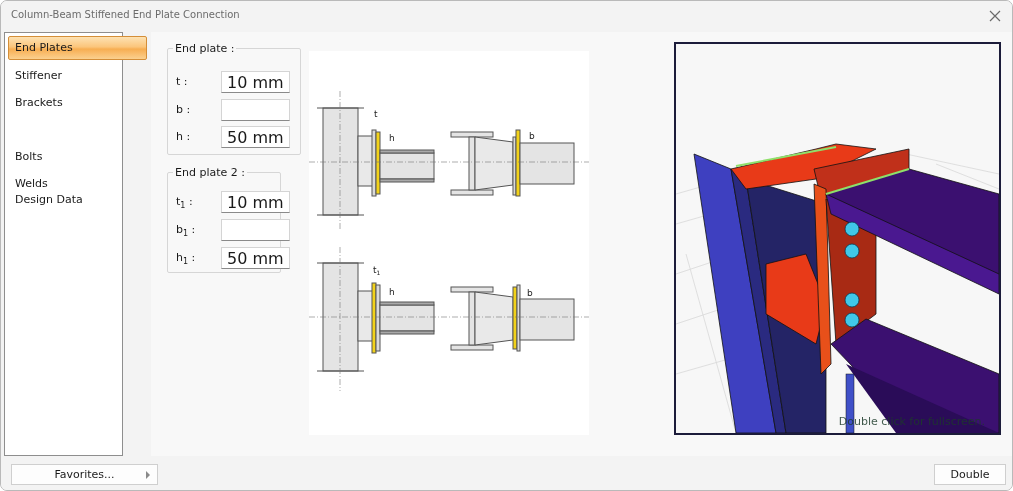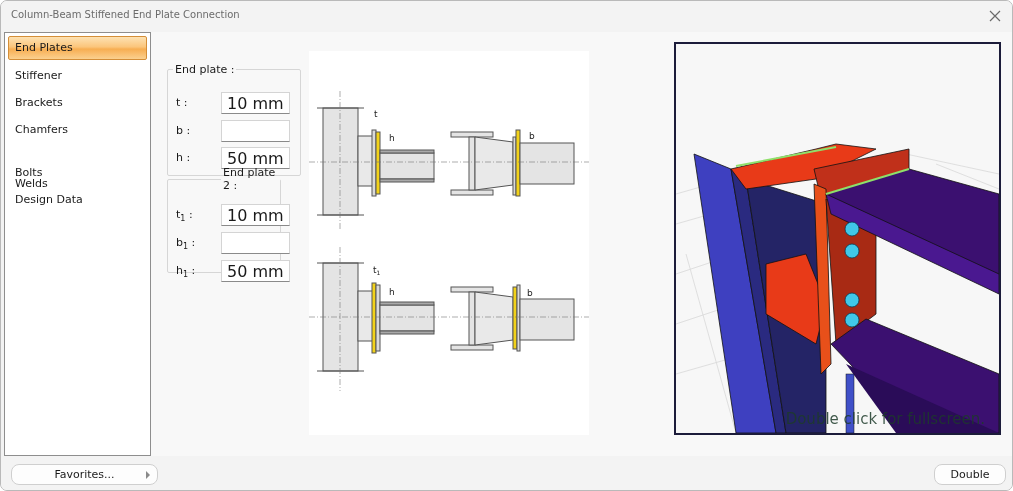--- a/index.html
+++ b/index.html
@@ -12,21 +12,21 @@
   .window {
     position: absolute; left: 0; top: 0; width: 1013px; height: 491px;
     background: #f3f3f3; border: 1px solid #b9b9b9; border-radius: 7px; overflow: hidden;
   }
   .titlebar { position: absolute; left: 0; top: 0; width: 100%; height: 31px; background: #f3f3f3; }
   .title { position: absolute; left: 10px; top: 8px; font-size: 10px; color: #6b6b6b; }
   .close-btn { position: absolute; right: 8px; top: 6px; width: 18px; height: 18px; cursor: pointer; }
   .close-btn svg { display: block; }
 
   .sidebar {
-    position: absolute; left: 3px; top: 31px; width: 147px; height: 424px;
+    position: absolute; left: 3px; top: 31px; width: 119px; height: 424px;
     background: #ffffff; border: 1px solid #8e8e8e;
   }
   .nav-item {
     position: absolute; left: 3px; width: 139px; height: 24px; line-height: 24px;
     padding-left: 7px; font-size: 11px; color: #1a1a1a; cursor: pointer;
   }
   .nav-item.active {
     background: linear-gradient(#fde2b3 0%, #fbc57b 45%, #f7ae52 55%, #fbd08f 100%);
     border: 1px solid #d48e38; border-radius: 2px; line-height: 22px; padding-left: 6px;
   }
@@ -48,26 +48,26 @@
   }
 
   .diagram {
     position: absolute; left: 158px; top: 19px; width: 280px; height: 384px; background: #ffffff;
   }
   .viewer {
     position: absolute; left: 523px; top: 10px; width: 327px; height: 393px;
     border: 2px solid #1c1c3a; background: #f7f7f7; overflow: hidden; cursor: pointer;
   }
   .viewer-hint {
-    position: absolute; right: 14px; bottom: 5px; font-size: 15px; color: #1d3b2a; opacity: 0.85;
+    position: absolute; right: 14px; bottom: 5px; font-size: 11px; color: #1d3b2a; opacity: 0.85;
   }
 
   .footer { position: absolute; left: 0; top: 455px; width: 100%; height: 36px; background: #f3f3f3; }
   .btn {
-    position: absolute; height: 21px; border: 1px solid #cfcfcf; border-radius: 8px;
+    position: absolute; height: 21px; border: 1px solid #cfcfcf; border-radius: 0;
     background: #fdfdfd; font-size: 11px; text-align: center; line-height: 19px; cursor: pointer;
     color: #1a1a1a;
   }
   .fav-arrow { position: absolute; right: 7px; top: 6px; width: 0; height: 0;
     border-top: 4px solid transparent; border-bottom: 4px solid transparent; border-left: 4px solid #8a8a8a; }
 </style>
 </head>
 <body>
 
 <div class="window">
@@ -77,44 +77,43 @@
       <svg width="18" height="18" viewBox="0 0 18 18">
         <path d="M4 4 L14 14 M14 4 L4 14" stroke="#6a6a6a" stroke-width="1.2" fill="none"></path>
       </svg>
     </div>
   </div>
 
   <div class="sidebar">
     <div class="nav-item active" style="top:3px">End Plates</div>
     <div class="nav-item" style="top:58px">Brackets</div>
     <div class="nav-item" style="top:31px">Stiffener</div>
-    <div class="nav-item" style="top:85px">Chamfers</div>
-    <div class="nav-item" style="top:128px">Bolts</div>
+    <div class="nav-item" style="top:112px">Bolts</div>
     <div class="nav-item" style="top:139px">Welds</div>
     <div class="nav-item" style="top:155px">Design Data</div>
   </div>
 
   <div class="content">
-    <fieldset class="group" style="left:16px; top:10px; width:134px; height:113px;margin-top:21px;">
+    <fieldset class="group" style="left:16px; top:10px; width:134px; height:113px;">
       <legend>End plate :</legend>
       <div class="row" style="top:16px">
         <span class="lbl">t :</span>
         <input type="text" value="10 mm" style="">
       </div>
       <div class="row" style="top:44px">
         <span class="lbl">b :</span>
         <input type="text" value="" style="">
       </div>
       <div class="row" style="top:71px">
         <span class="lbl">h :</span>
         <input type="text" value="50 mm" style="">
       </div>
     </fieldset>
 
-    <fieldset class="group" style="left:16px; top:134px; width:114px; height:107px;padding-left:48px;">
+    <fieldset class="group" style="left:16px; top:134px; width:114px; height:107px;">
       <legend>End plate 2 :</legend>
       <div class="row" style="top:12px">
         <span class="lbl"><span>t</span><sub>1</sub><span> :</span></span>
         <input type="text" value="10 mm" style="">
       </div>
       <div class="row" style="top:40px">
         <span class="lbl"><span>b</span><sub>1</sub><span> :</span></span>
         <input type="text" value="" style="">
       </div>
       <div class="row" style="top:68px">

